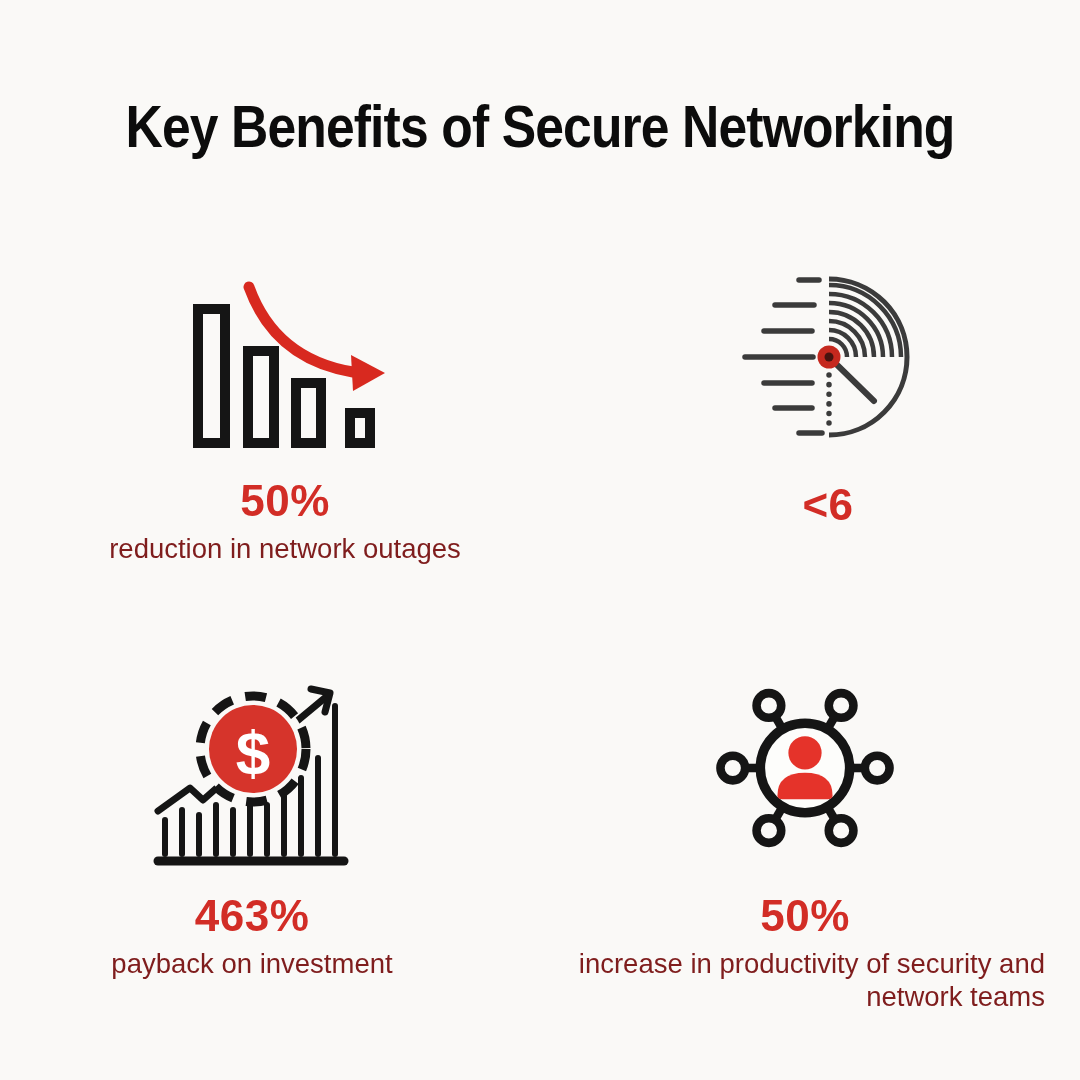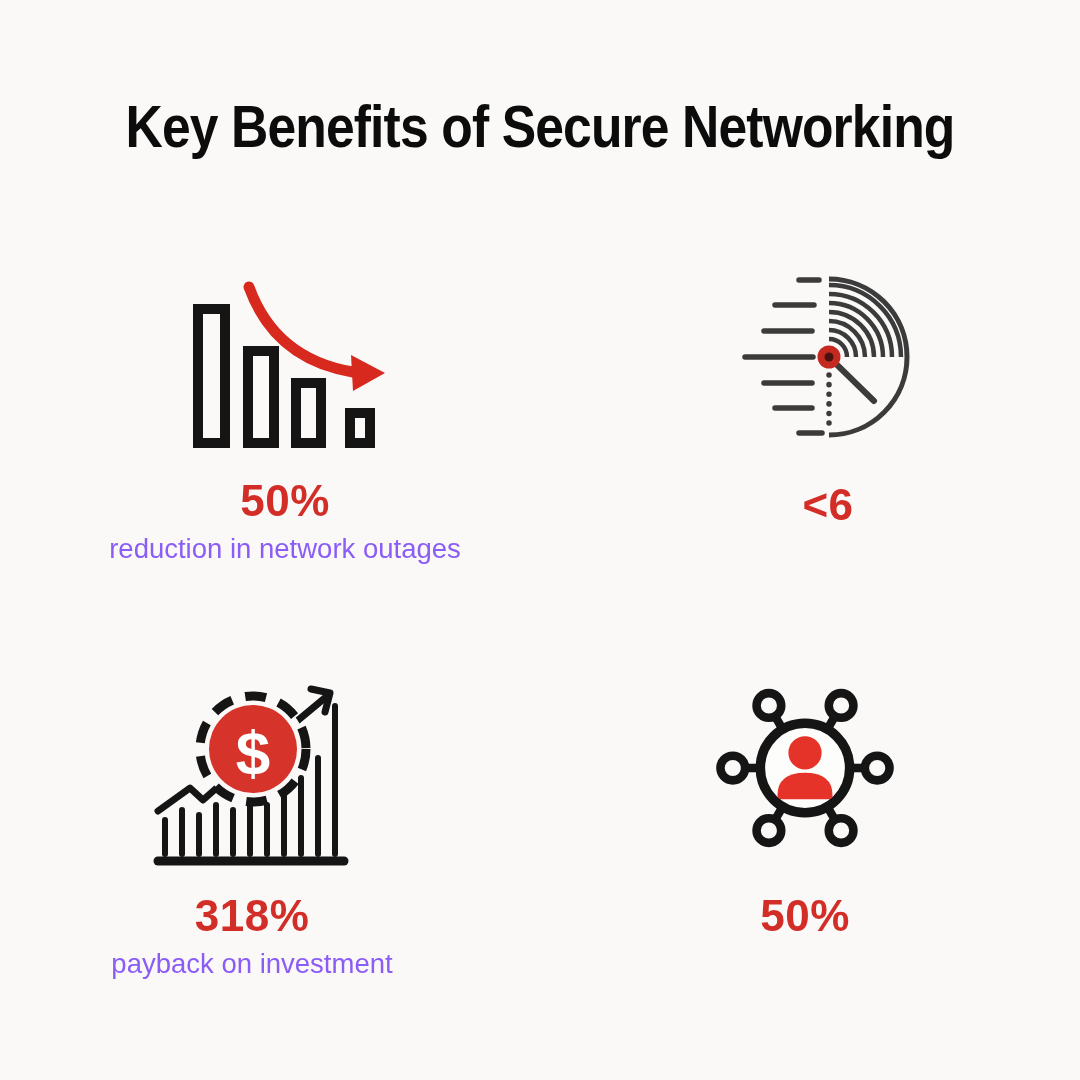--- a/index.html
+++ b/index.html
@@ -31,21 +31,21 @@
   }
   .stat .value {
     font-size:44px;
     font-weight:bold;
     color:#d22d26;
     letter-spacing:.5px;
     line-height:1.1;
   }
   .stat .label {
     font-size:27.5px;
-    color:#8b5cf6;
+    color:#7f1d1d;
     line-height:1.2;
     margin-top:7px;
   }
   #q1 { left:50px;  top:281px; width:470px; }
   #q2 { left:598px; top:272px; width:460px; }
   #q3 { left:22px;  top:668px; width:460px; }
   #q4 { left:555px; top:673px; width:500px; }
   #q1 .value { margin-top:26px; }
   #q2 .value { margin-top:34px; }
   #q3 .value { margin-top:24px; }
@@ -121,21 +121,21 @@
     </g>
     <line x1="6" y1="193" x2="192" y2="193" stroke="#151515" stroke-width="9" stroke-linecap="round"></line>
     <g fill="none" stroke="#151515" stroke-width="7" stroke-linecap="round" stroke-linejoin="round">
       <polyline points="6,143 38,120 51,132 68,117 174,29"></polyline>
       <polyline points="159,21 178,25 173,44"></polyline>
     </g>
     <circle cx="101" cy="81" r="53" fill="#faf9f7" stroke="#151515" stroke-width="9" stroke-dasharray="21 13.5"></circle>
     <circle cx="101" cy="81" r="44" fill="#d6342b"></circle>
     <text x="101" y="84" font-size="62" font-weight="bold" fill="#ffffff" text-anchor="middle" dominant-baseline="central" font-family="Liberation Sans, sans-serif">$</text>
   </svg>
-  <div class="value">318%</div>
+  <div class="value">463%</div>
   <div class="label">payback on investment</div>
 </section>
 
 <section class="stat" id="q4">
   <svg width="190" height="190" viewBox="0 0 200 200">
     <g stroke="#151515" stroke-width="9">
       <line x1="146" y1="100" x2="164" y2="100"></line>
       <line x1="123" y1="60.2" x2="132" y2="44.6"></line>
       <line x1="77" y1="60.2" x2="68" y2="44.6"></line>
       <line x1="54" y1="100" x2="36" y2="100"></line>
@@ -150,13 +150,14 @@
       <circle cx="62" cy="165.8" r="13"></circle>
       <circle cx="138" cy="165.8" r="13"></circle>
     </g>
     <circle cx="100" cy="100" r="47" fill="#fdfdfb" stroke="#151515" stroke-width="10"></circle>
     <g fill="#e5332a">
       <circle cx="100" cy="84" r="17.5"></circle>
       <path d="M 71 129 Q 71 105 100 105 Q 129 105 129 129 Q 129 133 124 133 L 76 133 Q 71 133 71 129 Z"></path>
     </g>
   </svg>
   <div class="value">50%</div>
+  <div class="label">increase in productivity of security and network teams</div>
 </section>
 
 </body></html>

